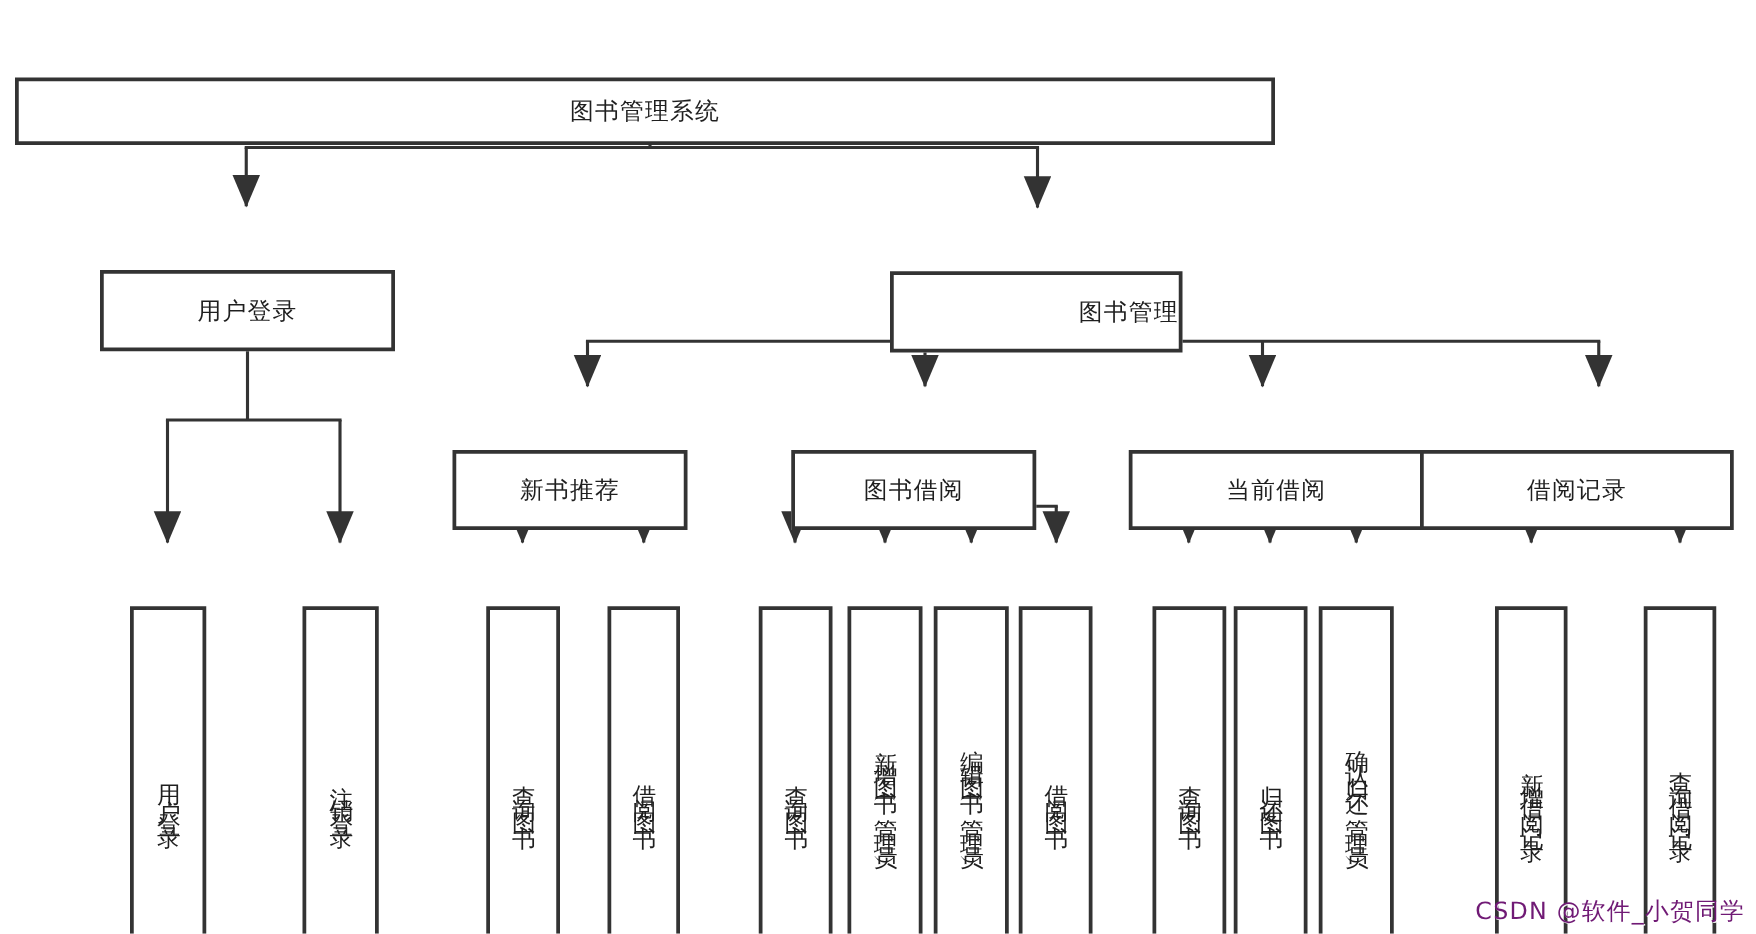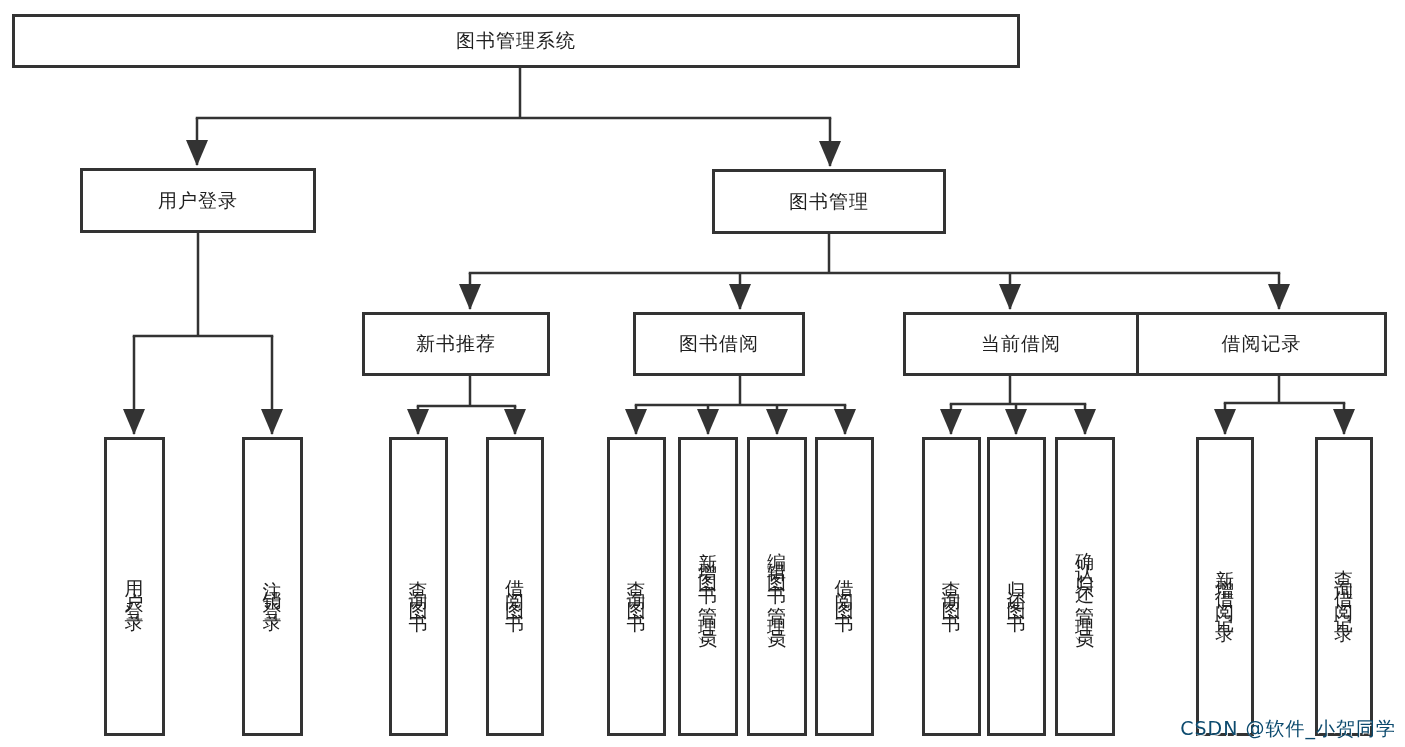--- a/index.html
+++ b/index.html
@@ -21,34 +21,35 @@
     position: absolute;
     box-sizing: border-box;
     border: 3px solid #333333;
     background: #ffffff;
     display: flex;
     align-items: center;
     justify-content: center;
     font-size: 19px;
     letter-spacing: 1px;
     white-space: nowrap;
+    margin-top: 48px;
   }
   .leaf .vlabel {
     writing-mode: vertical-lr;
     text-orientation: mixed;
     letter-spacing: 11px;
     line-height: 1;
     white-space: nowrap;
   }
   .watermark {
     position: absolute;
     right: 9px;
     bottom: 5px;
     font-size: 19px;
-    color: #0c4a6e;
+    color: #701a75;
     letter-spacing: 1px;
     text-shadow: 1px 1px 0 rgba(255,255,255,0.9);
     white-space: nowrap;
   }
 </style>
 </head>
 <body>
 
 <div class="canvas">
 
@@ -102,28 +103,28 @@
     </g>
   </svg>
 
   <div class="box" style="left:12px; top:14px; width:1008px; height:54px;">
     <span>图书管理系统</span>
   </div>
 
   <div class="box" style="left:80px; top:168px; width:236px; height:65px;">
     <span>用户登录</span>
   </div>
-  <div class="box" style="left:712px; top:169px; width:234px; height:65px;">
+  <div class="box" style="left:712px; top:169px; width:234px; height:65px;justify-content:flex-end;">
     <span>图书管理</span>
   </div>
 
   <div class="box" style="left:362px; top:312px; width:188px; height:64px;">
     <span>新书推荐</span>
   </div>
-  <div class="box" style="left:633px; top:312px; width:172px; height:64px;">
+  <div class="box" style="left:633px; top:312px; width:196px; height:64px;">
     <span>图书借阅</span>
   </div>
   <div class="box" style="left:903px; top:312px; width:236px; height:64px;">
     <span>当前借阅</span>
   </div>
   <div class="box" style="left:1136px; top:312px; width:251px; height:64px;">
     <span>借阅记录</span>
   </div>
 
   <div class="box leaf" style="left:104px; top:437px; width:61px; height:299px;">

